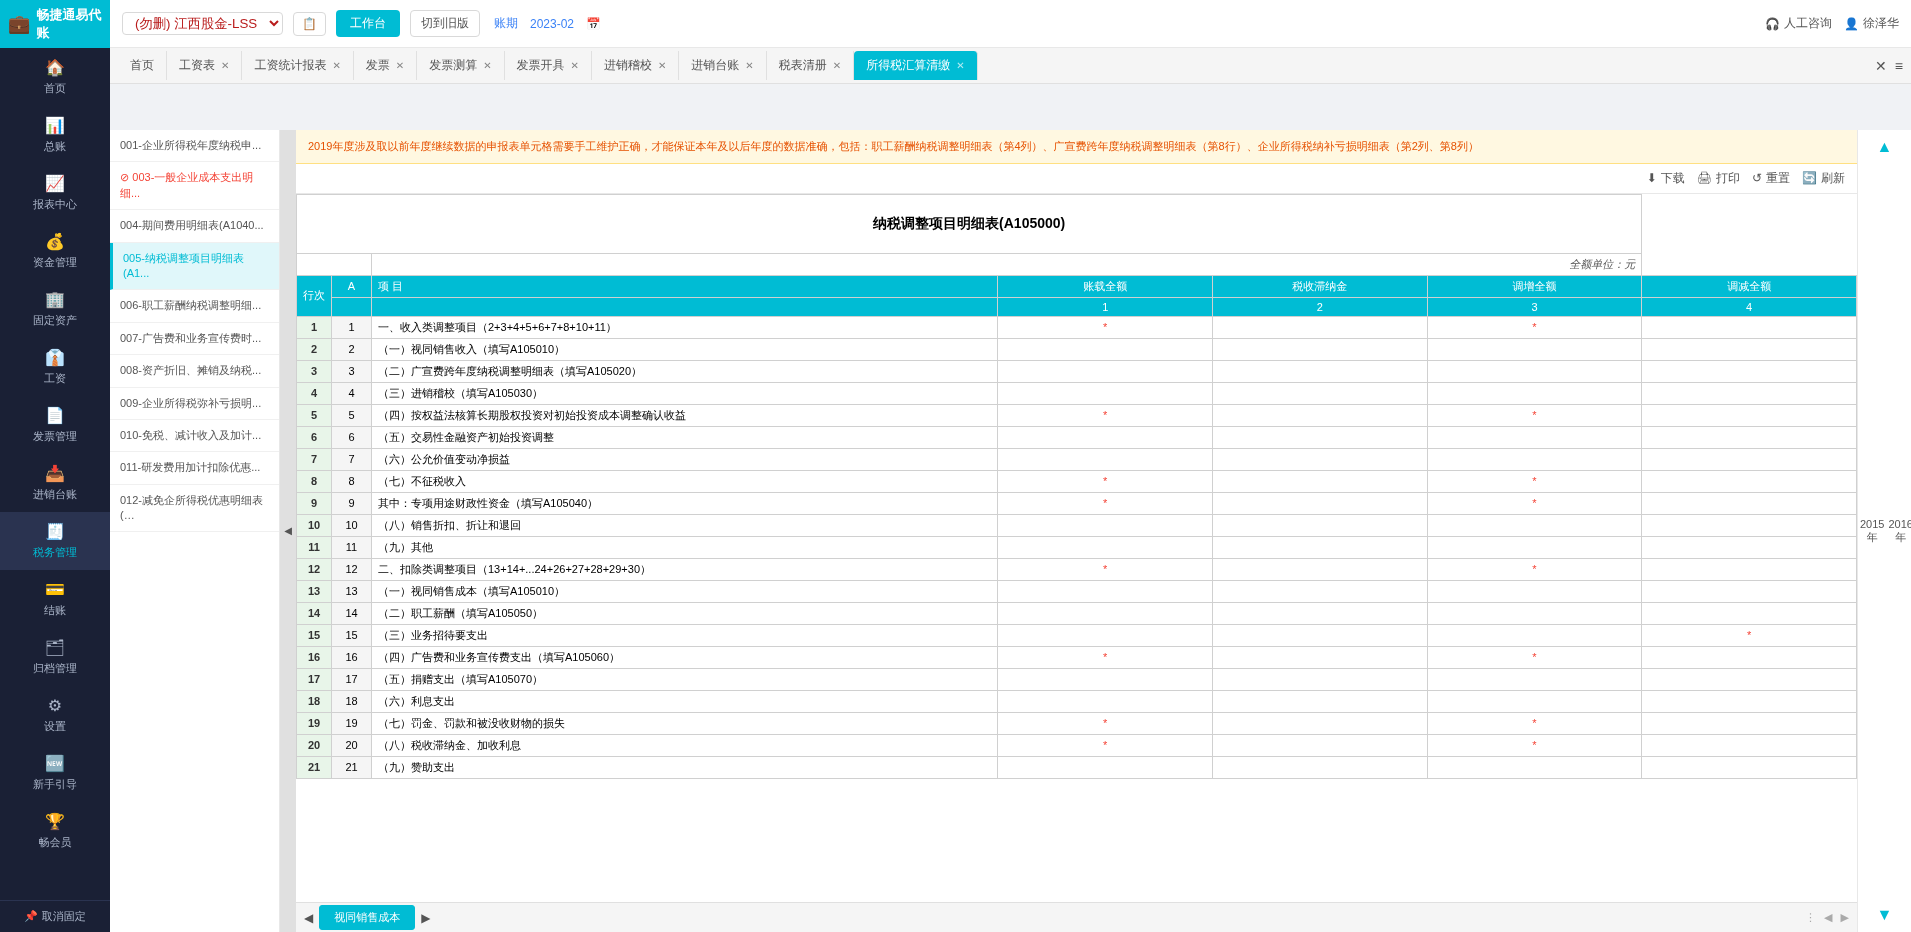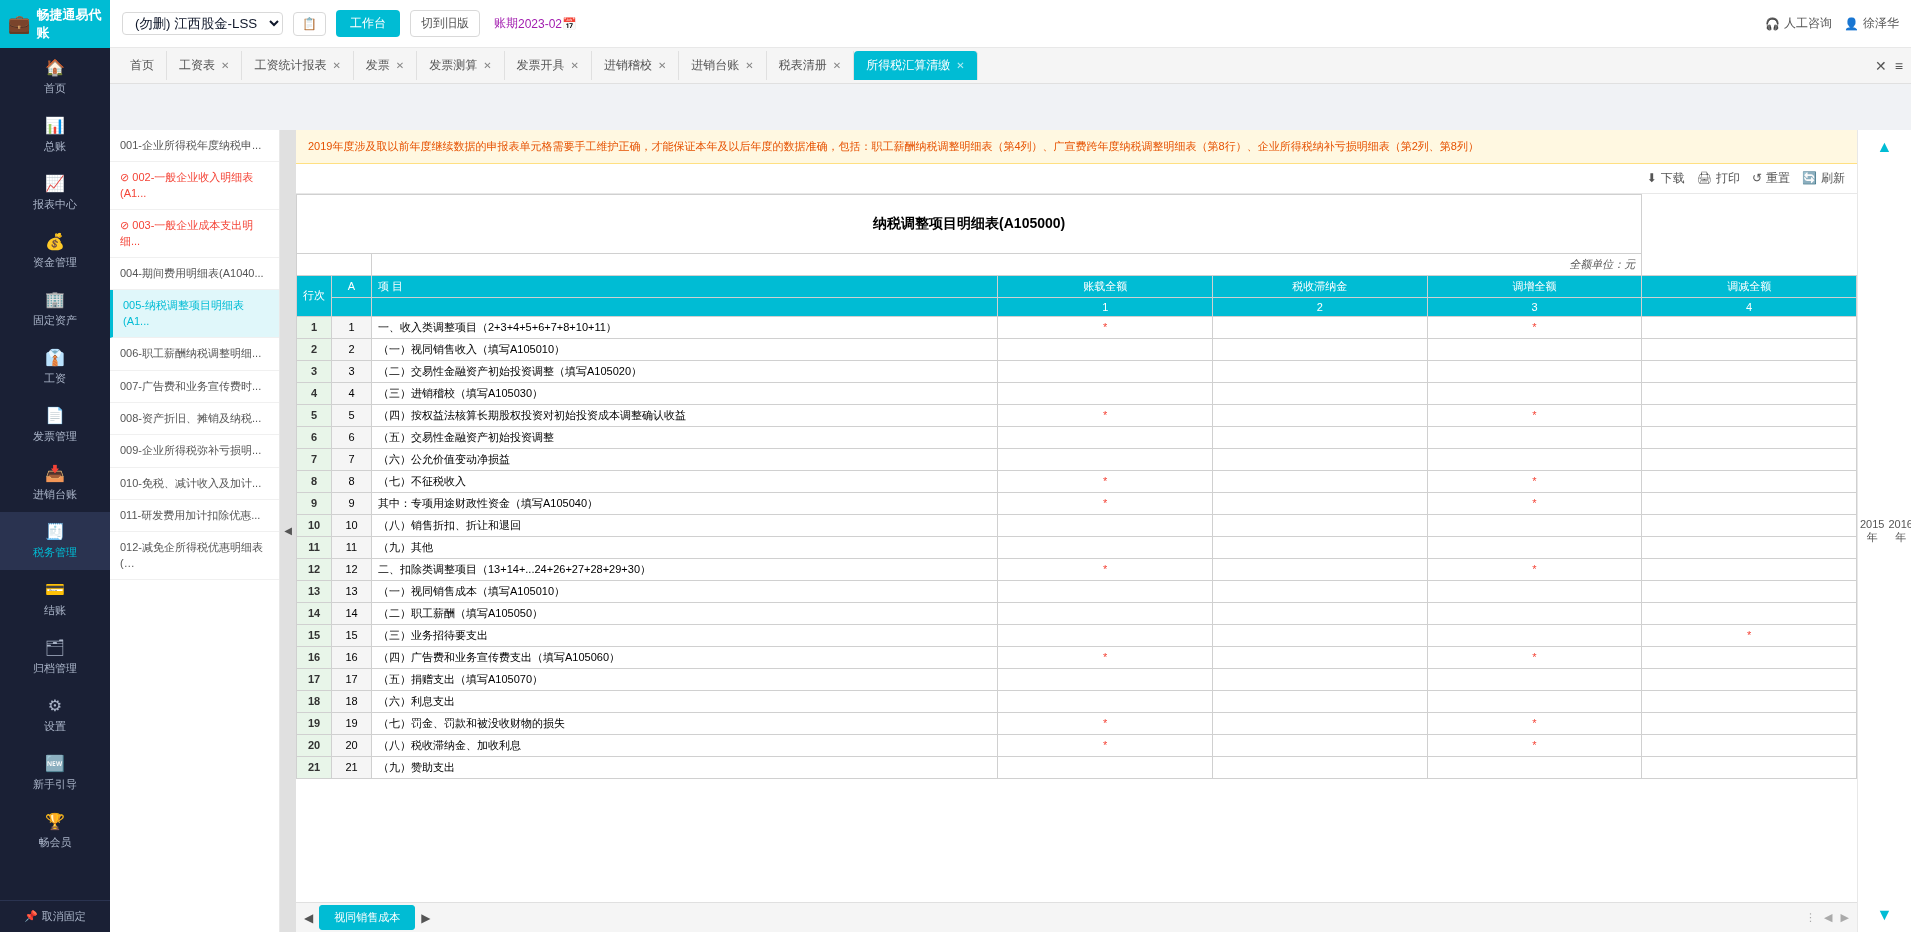--- a/index.html
+++ b/index.html
@@ -14,25 +14,25 @@
     .sidebar-item-icon { font-size: 16px; }
     .sidebar-bottom { margin-top: auto; border-top: 1px solid #2a3350; }
     .sidebar-bottom-item { display: flex; align-items: center; justify-content: center; padding: 8px; cursor: pointer; color: #aab4c8; font-size: 11px; gap: 4px; }
 
     
     .main-area { flex: 1; display: flex; flex-direction: column; overflow: hidden; }
 
     
     .topbar { background: #fff; height: 48px; display: flex; align-items: center; padding: 0 12px; gap: 10px; border-bottom: 1px solid #e8e8e8; flex-shrink: 0; }
     .topbar-company { display: flex; align-items: center; gap: 6px; font-size: 12px; color: #333; }
-    .topbar-company-select { border: 1px solid #d9d9d9; border-radius: 4px; padding: 2px 8px; background: #fff; color: #0f172a; cursor: pointer; }
+    .topbar-company-select { border: 1px solid #d9d9d9; border-radius: 4px; padding: 2px 8px; background: #fff; color: #b91c1c; cursor: pointer; }
     .topbar-copy-btn { border: 1px solid #d9d9d9; border-radius: 4px; padding: 4px 8px; background: #fff; cursor: pointer; color: #555; font-size: 12px; }
     .topbar-workbench-btn { background: #00bcd4; color: #fff; border: none; border-radius: 4px; padding: 5px 14px; cursor: pointer; font-size: 12px; }
     .topbar-old-btn { border: 1px solid #d9d9d9; border-radius: 4px; padding: 4px 10px; background: #fff; cursor: pointer; color: #555; font-size: 12px; }
-    .topbar-period { display: flex; align-items: center; gap: 0; color: #a21caf; font-size: 12px; margin-left: 4px; }
+    .topbar-period { display: flex; align-items: center; gap: 12px; color: #3b82f6; font-size: 12px; margin-left: 4px; }
     .topbar-right { margin-left: auto; display: flex; align-items: center; gap: 12px; color: #555; font-size: 12px; }
     .topbar-right-btn { display: flex; align-items: center; gap: 4px; cursor: pointer; color: #555; }
 
     
     .nav-tabs { background: #f5f5f5; display: flex; align-items: center; padding: 0 8px; border-bottom: 1px solid #e0e0e0; flex-shrink: 0; height: 36px; overflow-x: auto; }
     .nav-tab { display: flex; align-items: center; gap: 4px; padding: 6px 12px; cursor: pointer; color: #555; font-size: 12px; border-right: 1px solid #e0e0e0; white-space: nowrap; }
     .nav-tab.active { background: #00bcd4; color: #fff; border-radius: 4px 4px 0 0; }
     .nav-tab-close { font-size: 10px; opacity: 0.7; margin-left: 2px; }
     .nav-tabs-actions { margin-left: auto; display: flex; gap: 8px; align-items: center; }
     .nav-action-btn { cursor: pointer; color: #555; font-size: 14px; }
@@ -238,21 +238,20 @@
       <span class="nav-action-btn">✕</span>
       <span class="nav-action-btn">≡</span>
     </div>
   </div>
 
   <div class="content-area">
 
     <div class="left-panel">
       <div id="left-panel-items">
           <div class="left-panel-item"><span>001-企业所得税年度纳税申...</span></div>
-          <div class="left-panel-item error"><span>002-一般企业收入明细表(A1...</span></div>
           <div class="left-panel-item error"><span>003-一般企业成本支出明细...</span></div>
           <div class="left-panel-item"><span>004-期间费用明细表(A1040...</span></div>
           <div class="left-panel-item active"><span>005-纳税调整项目明细表(A1...</span></div>
           <div class="left-panel-item"><span>006-职工薪酬纳税调整明细...</span></div>
           <div class="left-panel-item"><span>007-广告费和业务宣传费时...</span></div>
           <div class="left-panel-item"><span>008-资产折旧、摊销及纳税...</span></div>
           <div class="left-panel-item"><span>009-企业所得税弥补亏损明...</span></div>
           <div class="left-panel-item"><span>010-免税、减计收入及加计...</span></div>
           <div class="left-panel-item"><span>011-研发费用加计扣除优惠...</span></div>
           <div class="left-panel-item"><span>012-减免企所得税优惠明细表(…</span></div>
@@ -329,21 +328,21 @@
     <td class="col-a">2</td>
     <td class="col-b">（一）视同销售收入（填写A105010）</td>
     <td class="col-c"></td>
     <td class="col-d"></td>
     <td class="col-e"></td>
     <td class="col-f"></td>
   </tr>
               <tr>
     <td class="row-num">3</td>
     <td class="col-a">3</td>
-    <td class="col-b">（二）交易性金融资产初始投资调整（填写A105020）</td>
+    <td class="col-b">（二）广宣费跨年度纳税调整明细表（填写A105020）</td>
     <td class="col-c"></td>
     <td class="col-d"></td>
     <td class="col-e"></td>
     <td class="col-f"></td>
   </tr>
               <tr>
     <td class="row-num">4</td>
     <td class="col-a">4</td>
     <td class="col-b">（三）进销稽校（填写A105030）</td>
     <td class="col-c"></td>

